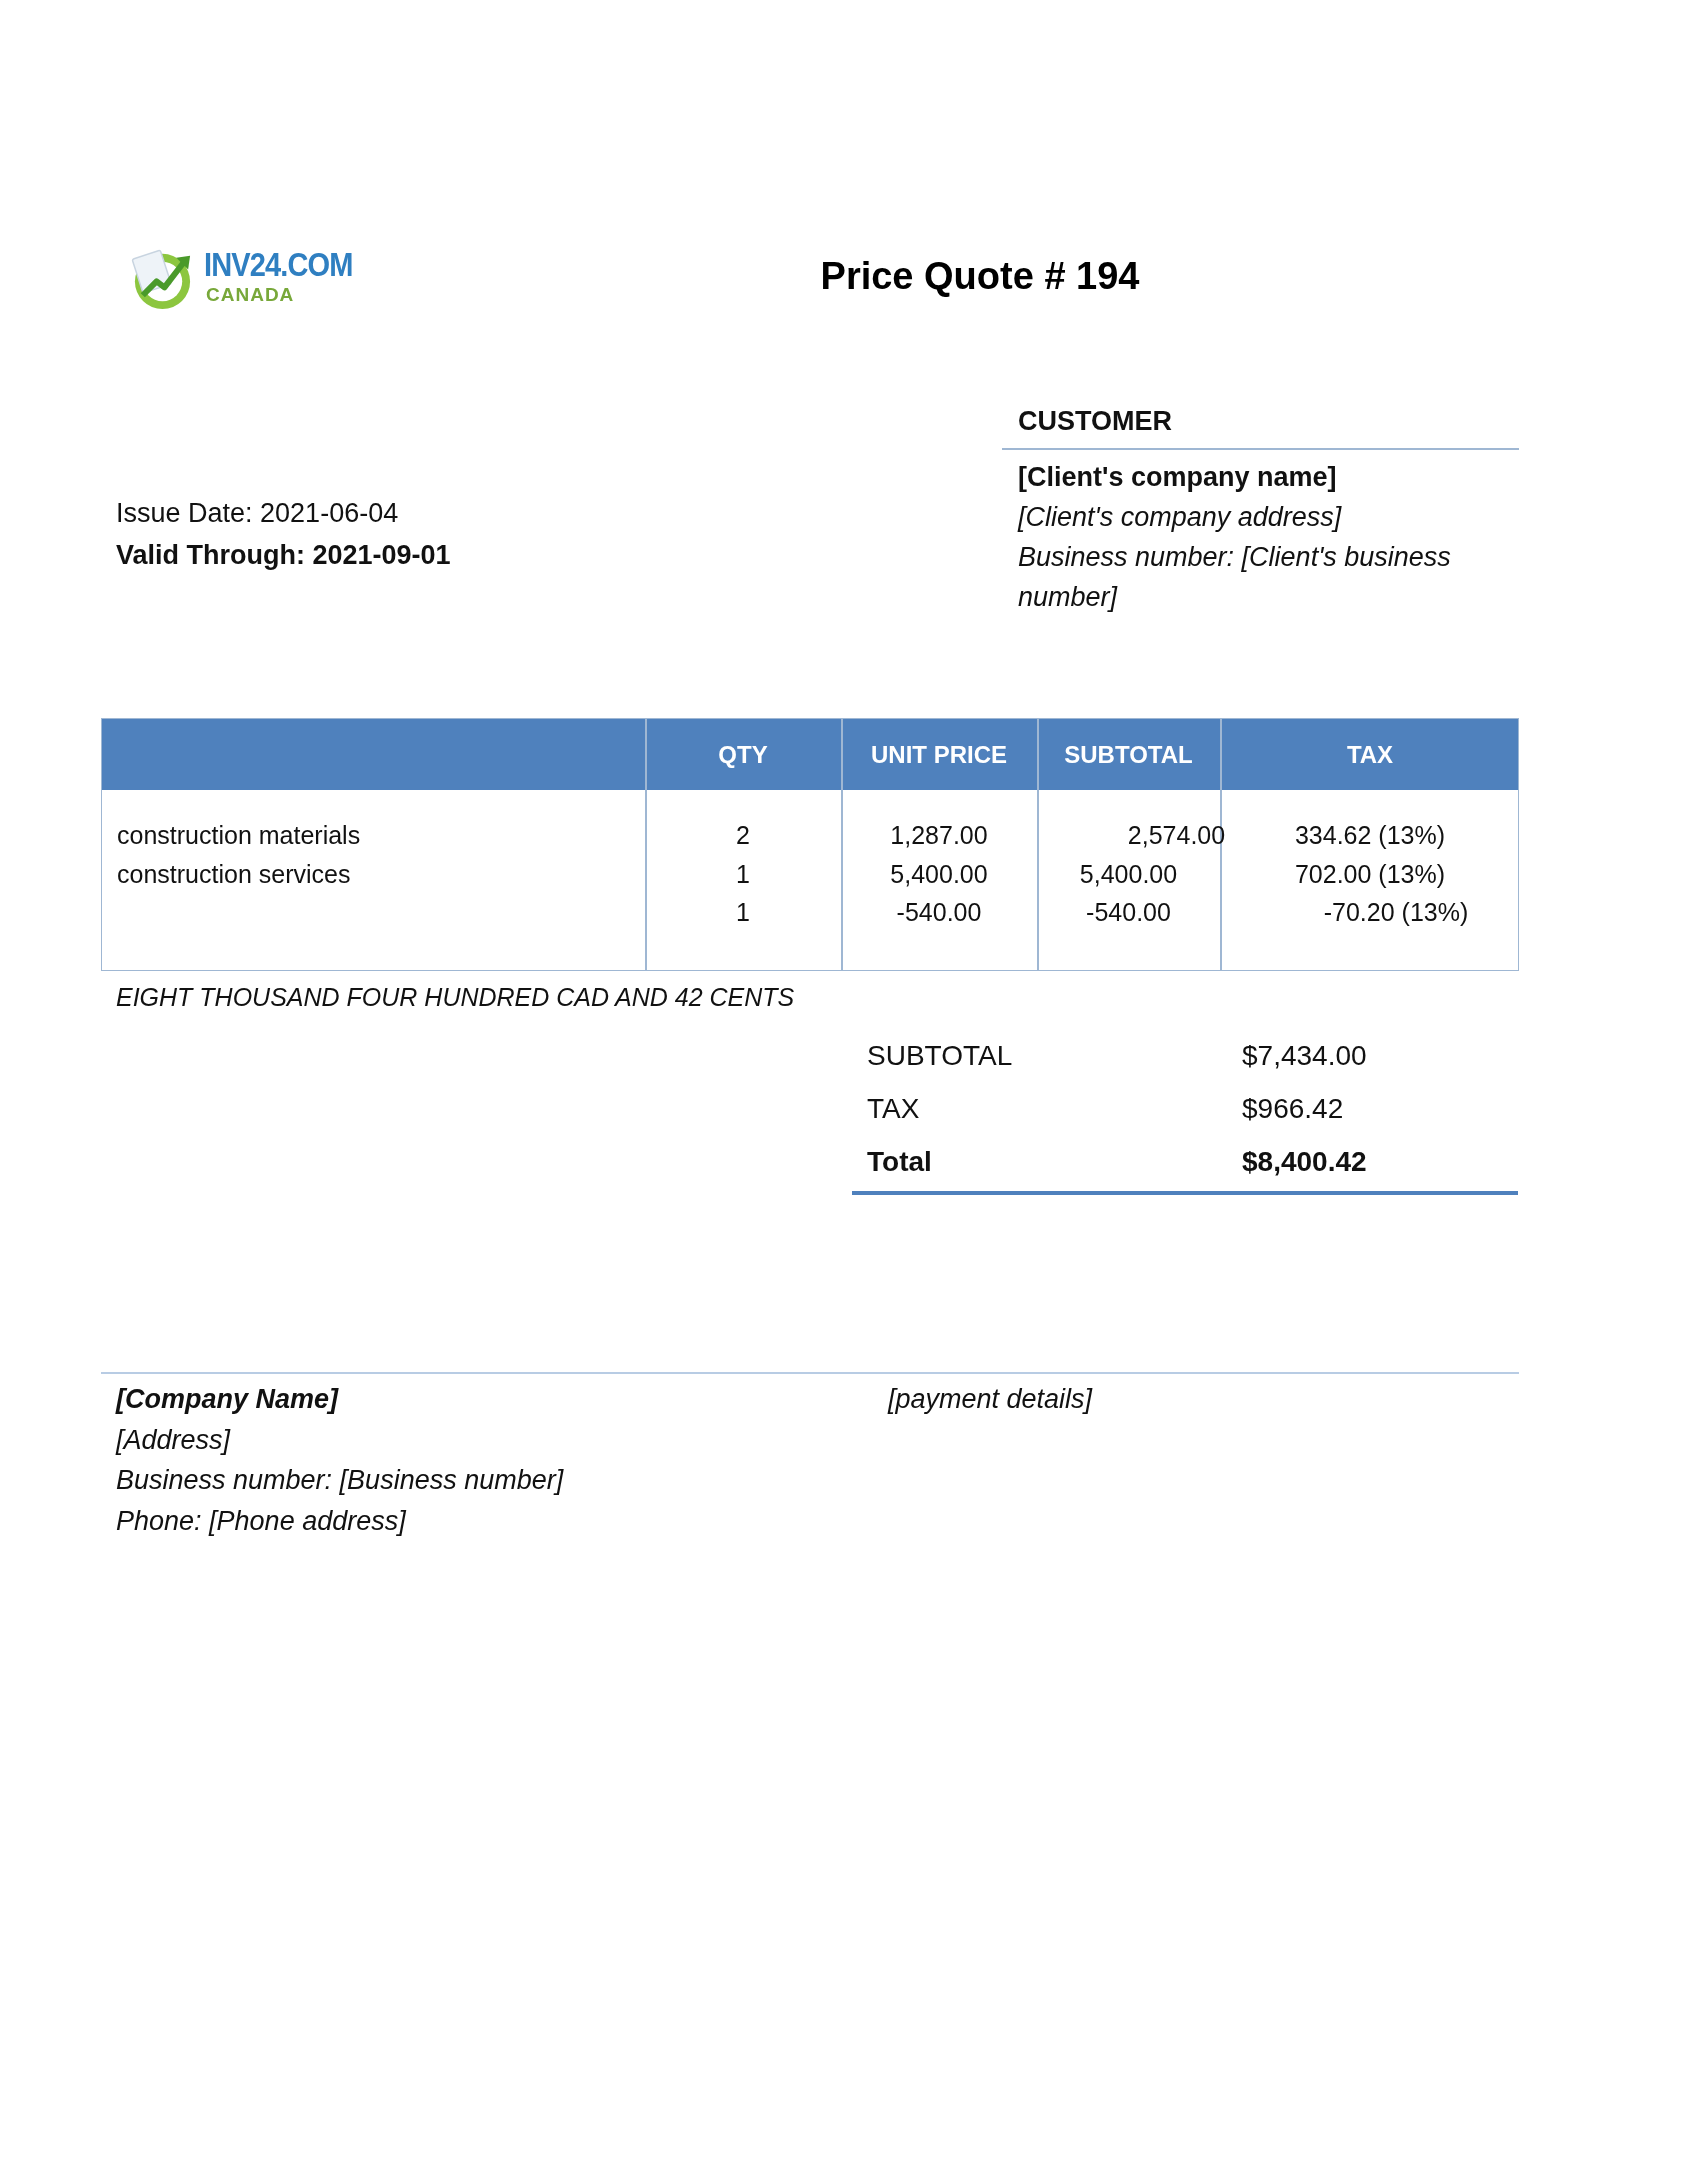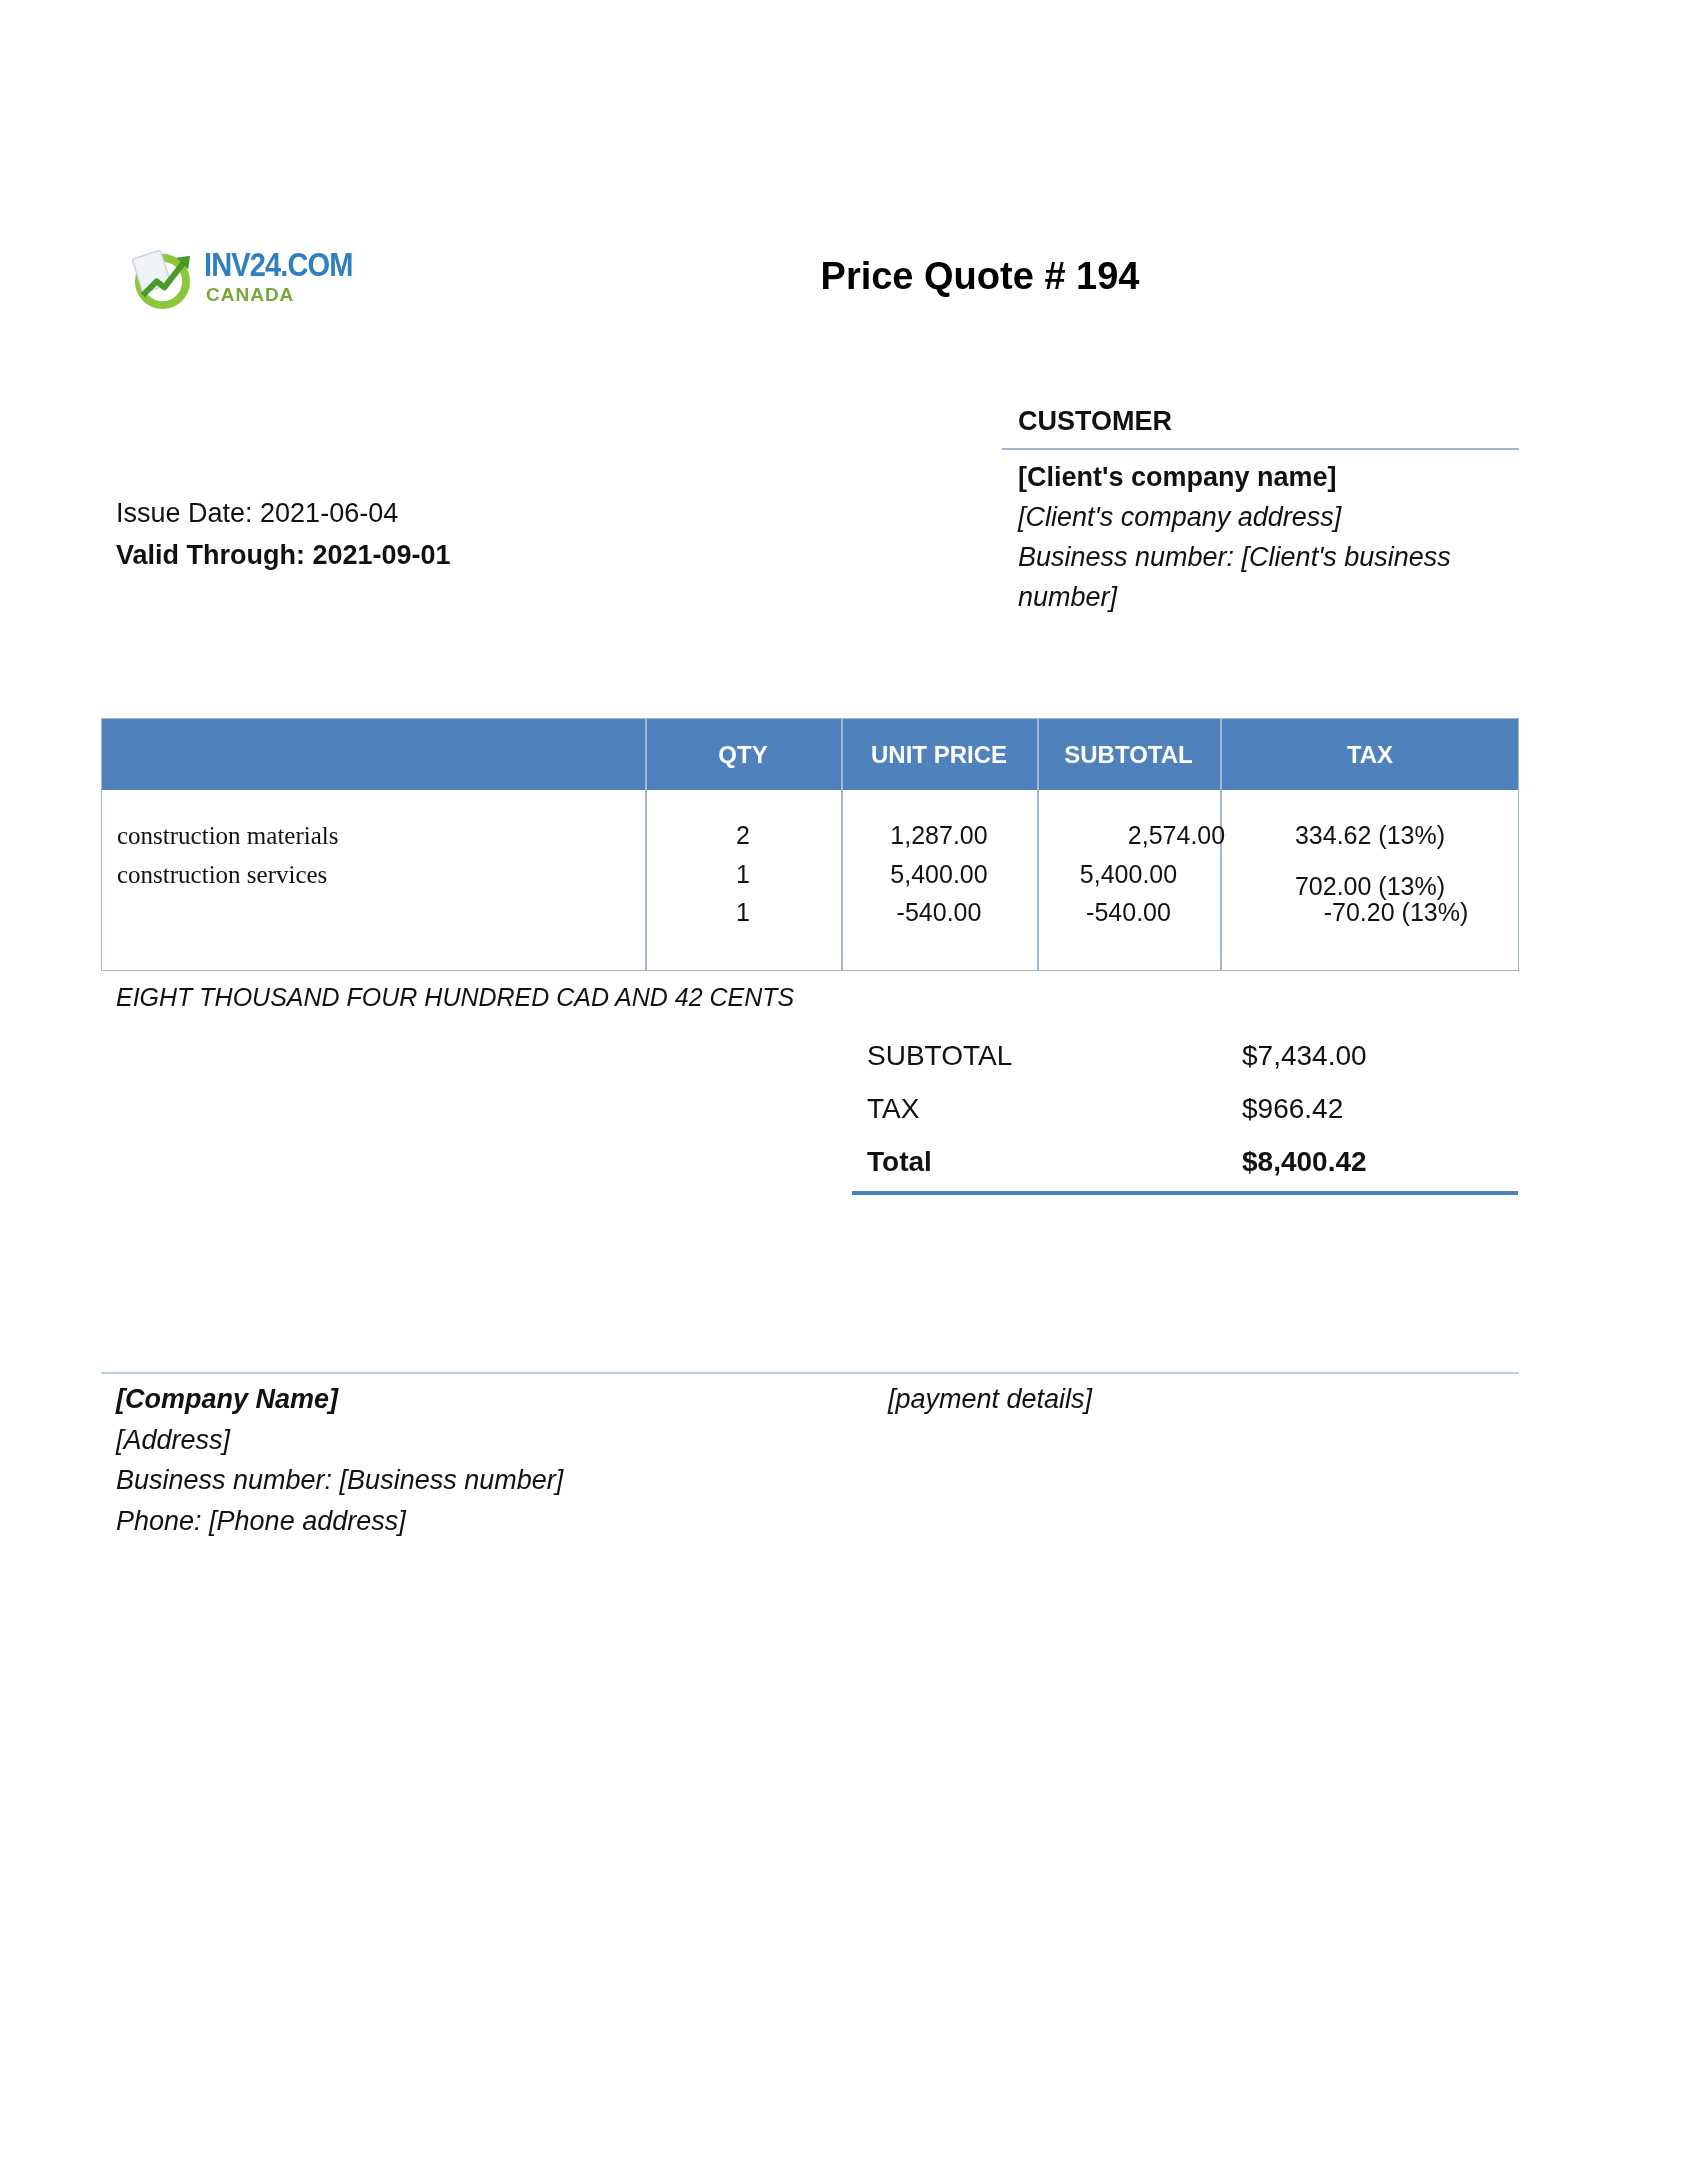--- a/index.html
+++ b/index.html
@@ -26,21 +26,21 @@
 
   .issue { left: 116px; top: 498px; font-size: 27px; }
   .valid { left: 116px; top: 540px; font-size: 27px; font-weight: bold; }
 
   
   .tbl { left: 101px; top: 718px; width: 1418px; height: 253px; border: 1px solid #9fb7d3; box-sizing: border-box; }
   .thead { left: 0; top: 0; width: 100%; height: 71px; background: #4f81bd; }
   .col-div { top: 0; width: 0; height: 100%; border-left: 2px solid #9fb7d3; }
   .th { top: 0; height: 71px; line-height: 71px; text-align: center; color: #fff; font-weight: bold; font-size: 24px; }
   .td { font-size: 25px; line-height: 39px; }
-  .td.left { text-align: left; font-family: Liberation Serif, serif; }
+  .td.left { text-align: left; }
   .td.center { text-align: center; }
 
   .words { left: 116px; top: 983px; font-size: 25px; font-style: italic; }
 
   .tot-label { left: 867px; font-size: 28px; }
   .tot-value { left: 1242px; font-size: 28px; }
   .tot-bold { font-weight: bold; }
   .tot-rule { left: 852px; top: 1191px; width: 666px; height: 0; border-top: 4px solid #4f81bd; }
 
   .footer-rule { left: 101px; top: 1372px; width: 1418px; height: 0; border-top: 2px solid #b8cce4; }
@@ -92,21 +92,21 @@
   <div class="abs td left" style="left:15px;top:97px;">construction materials</div>
   <div class="abs td center" style="left:543px;width:196px;top:97px;">2</div>
   <div class="abs td center" style="left:739px;width:196px;top:97px;">1,287.00</div>
   <div class="abs td center" style="left:935px;width:183px;top:97px;padding-left:48px;">2,574.00</div>
   <div class="abs td center" style="left:1118px;width:300px;top:97px;">334.62 (13%)</div>
 
   <div class="abs td left" style="left:15px;top:136px;">construction services</div>
   <div class="abs td center" style="left:543px;width:196px;top:136px;">1</div>
   <div class="abs td center" style="left:739px;width:196px;top:136px;">5,400.00</div>
   <div class="abs td center" style="left:935px;width:183px;top:136px;">5,400.00</div>
-  <div class="abs td center" style="left:1118px;width:300px;top:148px;">702.00 (13%)</div>
+  <div class="abs td center" style="left:1118px;width:300px;top:136px;">702.00 (13%)</div>
 
   <div class="abs td center" style="left:543px;width:196px;top:174px;">1</div>
   <div class="abs td center" style="left:739px;width:196px;top:174px;">-540.00</div>
   <div class="abs td center" style="left:935px;width:183px;top:174px;">-540.00</div>
   <div class="abs td center" style="left:1108px;width:300px;top:174px;margin-left:36px;">-70.20 (13%)</div>
 </div>
 
 <div class="abs words">EIGHT THOUSAND  FOUR HUNDRED  CAD AND 42 CENTS</div>
 
 <div class="abs tot-label" style="top:1040px;">SUBTOTAL</div>

